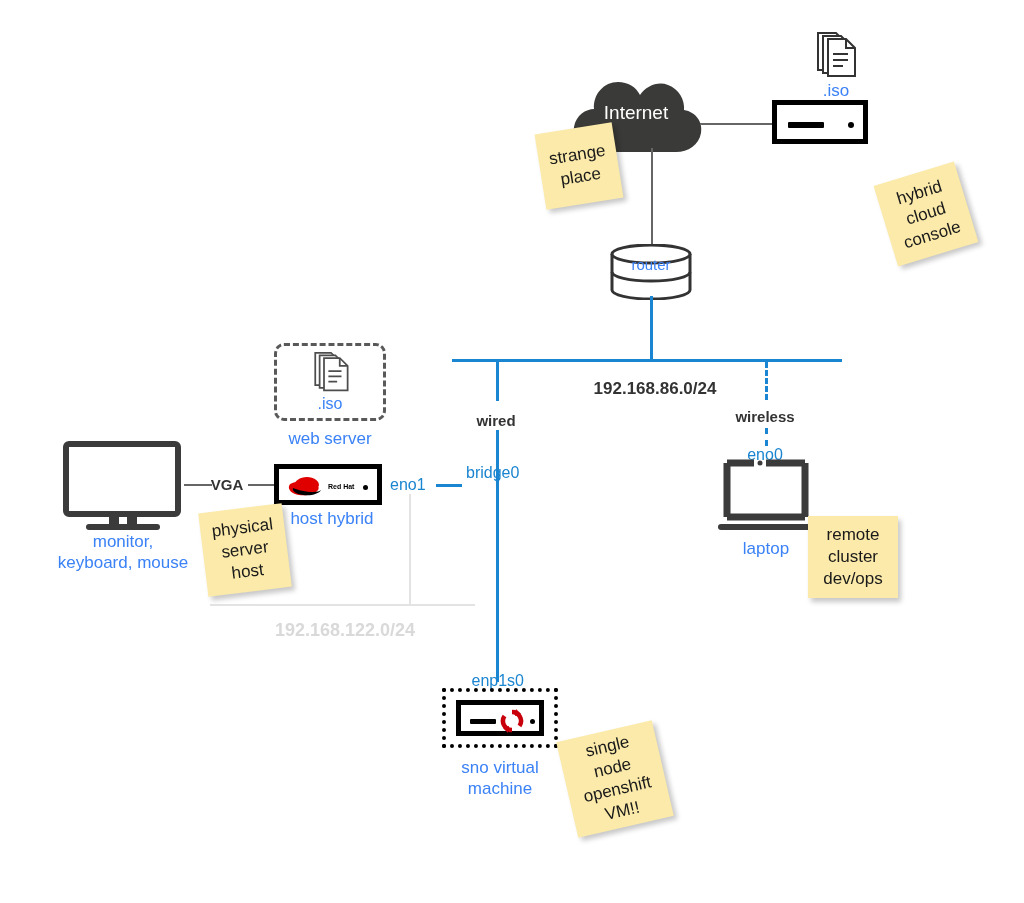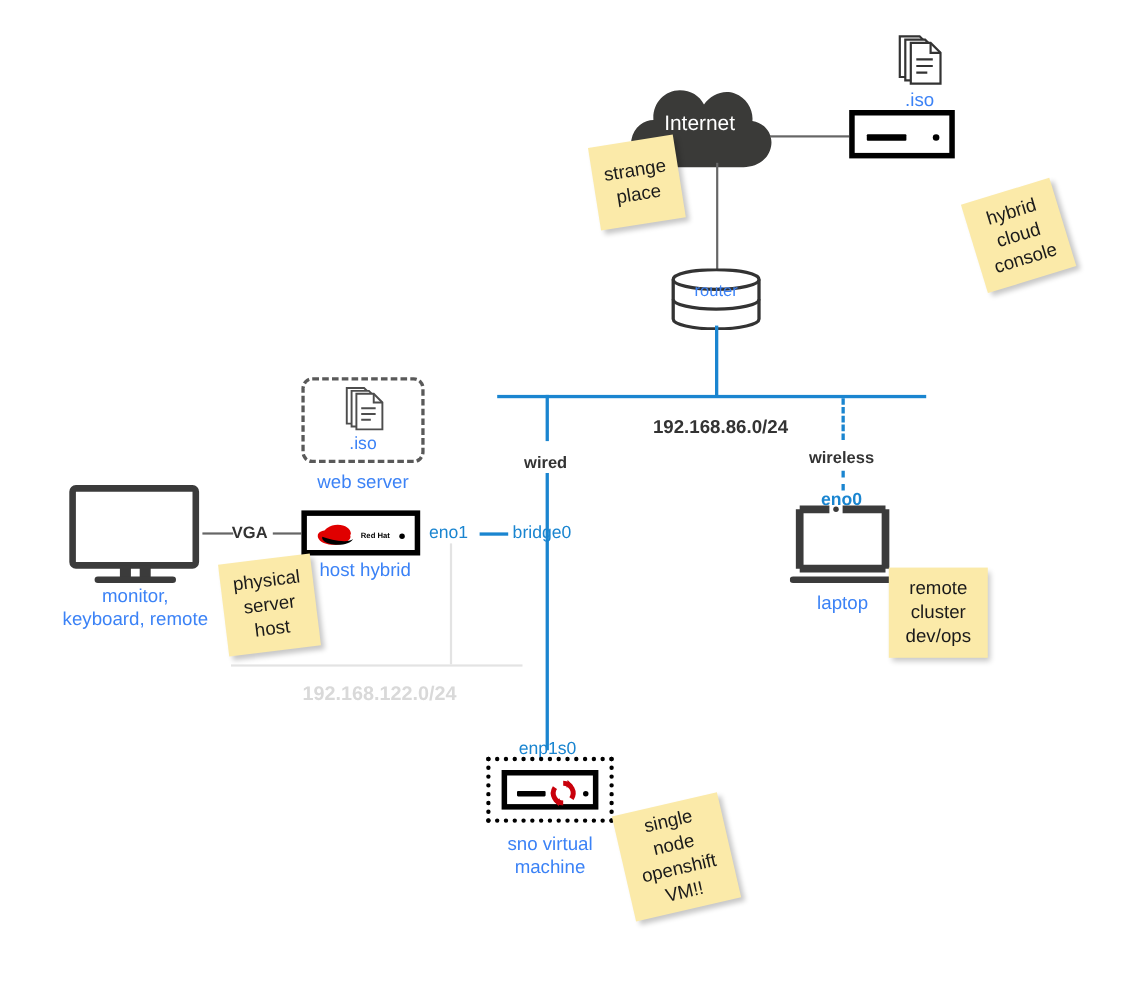--- a/index.html
+++ b/index.html
@@ -223,52 +223,52 @@
 
   <div class="abs" style="left:62px; top:440px; width:122px; height:90px;">
     <svg width="122" height="90" viewBox="0 0 122 90">
       <rect x="4" y="4" width="112" height="70" rx="3" fill="#ffffff" stroke="#3b3b3b" stroke-width="6"></rect>
       <rect x="47" y="74" width="10" height="12" fill="#3b3b3b"></rect>
       <rect x="65" y="74" width="10" height="12" fill="#3b3b3b"></rect>
       <rect x="24" y="84" width="74" height="6" rx="3" fill="#3b3b3b"></rect>
     </svg>
   </div>
   <div class="label" style="left:28px; top:531px; width:190px;">monitor,
-keyboard, remote</div>
+keyboard, mouse</div>
 
   <div class="gray-h" style="left:184px; top:484px; width:28px;"></div>
   <div class="label bold" style="left:202px; top:474px; width:50px; font-size:15px;">VGA</div>
   <div class="gray-h" style="left:248px; top:484px; width:26px;"></div>
 
   <div class="serverbox" style="left:274px; top:464px; width:108px; height:41px;">
     <svg width="72" height="27" viewBox="0 0 72 27" style="position:absolute; left:7px; top:3px;">
       <path d="M12 10 c-4 0 -8 1 -9 4 c-1 4 3 8 10 9 c8 1 16 -1 19 -5 c2 -3 -1 -6 -5 -7 Z" fill="#e00000"></path>
       <path d="M8 14 c0 -5 6 -9 13 -9 c7 0 12 4 12 8 c0 1 -1 2 -2 3 c-4 -2 -10 -3 -15 -3 c-4 0 -7 0 -8 1 Z" fill="#e00000"></path>
       <path d="M7 16 c5 2 13 4 20 4 c4 0 7 -1 8 -2 c-2 4 -10 6 -18 5 c-7 -1 -11 -4 -10 -7 Z" fill="#000000"></path>
       <text x="42" y="17" font-family="Liberation Sans, sans-serif" font-size="7" font-weight="bold" fill="#000000">Red Hat</text>
     </svg>
     <div class="server-dot" style="left:84px; top:16px; width:5px; height:5px;"></div>
   </div>
   <div class="label" style="left:272px; top:508px; width:120px;">host hybrid</div>
 
   <div class="label blue" style="left:390px; top:474px; width:44px; text-align:left;">eno1</div>
   <div class="line-h" style="left:436px; top:484px; width:26px;"></div>
-  <div class="label blue" style="left:466px; top:474px; width:64px; text-align:left;">bridge0</div>
+  <div class="label blue" style="left:466px; top:462px; width:64px; text-align:left;">bridge0</div>
 
   <div class="faint-v" style="left:409px; top:494px; height:110px;"></div>
   <div class="faint-h" style="left:210px; top:604px; width:265px;"></div>
   <div class="label faded" style="left:230px; top:620px; width:230px;">192.168.122.0/24</div>
 
   <div class="sticky" style="left:203px; top:508px; width:84px; height:84px; transform:rotate(-7deg);">
     <span>physical
 server
 host</span>
   </div>
 
-  <div class="label blue" style="left:730px; top:444px; width:70px;font-weight:bold;">eno0</div>
+  <div class="label blue" style="left:730px; top:444px; width:70px;">eno0</div>
   <div class="abs" style="left:718px; top:458px; width:96px; height:78px;">
     <svg width="96" height="78" viewBox="0 0 96 78">
       <path d="M9 5 h27 M48 5 h39 M87 5 v54 M9 5 v54 M9 59 h78" fill="none" stroke="#3b3b3b" stroke-width="7" stroke-linecap="butt"></path>
       <circle cx="42" cy="5" r="2.5" fill="#3b3b3b"></circle>
       <rect x="0" y="66" width="96" height="6" rx="3" fill="#3b3b3b"></rect>
     </svg>
   </div>
   <div class="label" style="left:706px; top:538px; width:120px;">laptop</div>
 
   <div class="sticky" style="left:808px; top:516px; width:90px; height:82px;">

